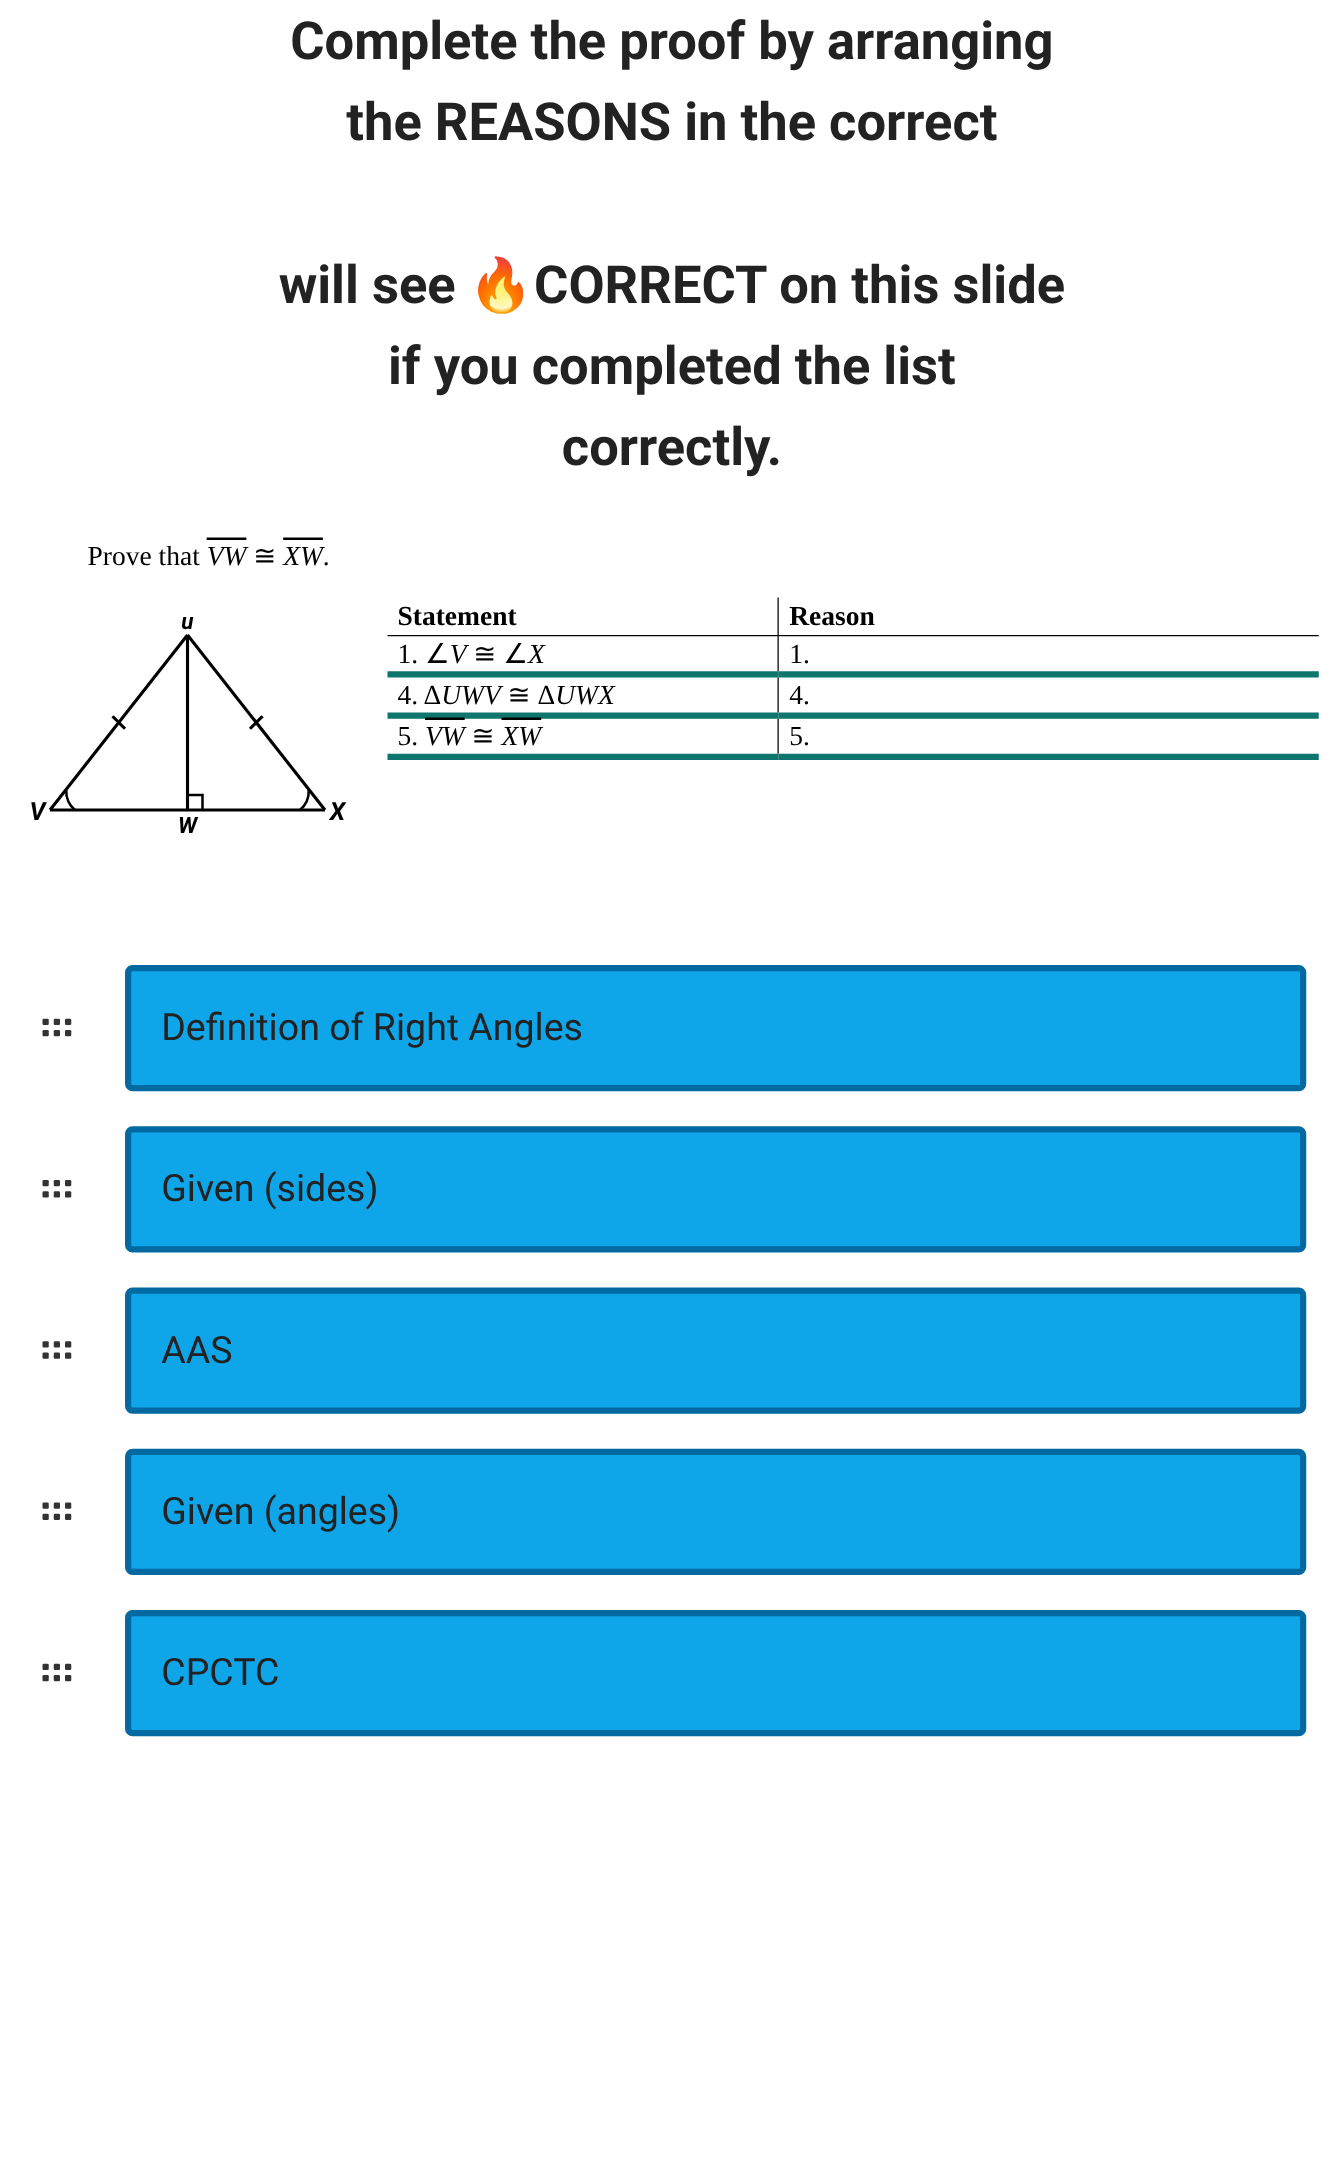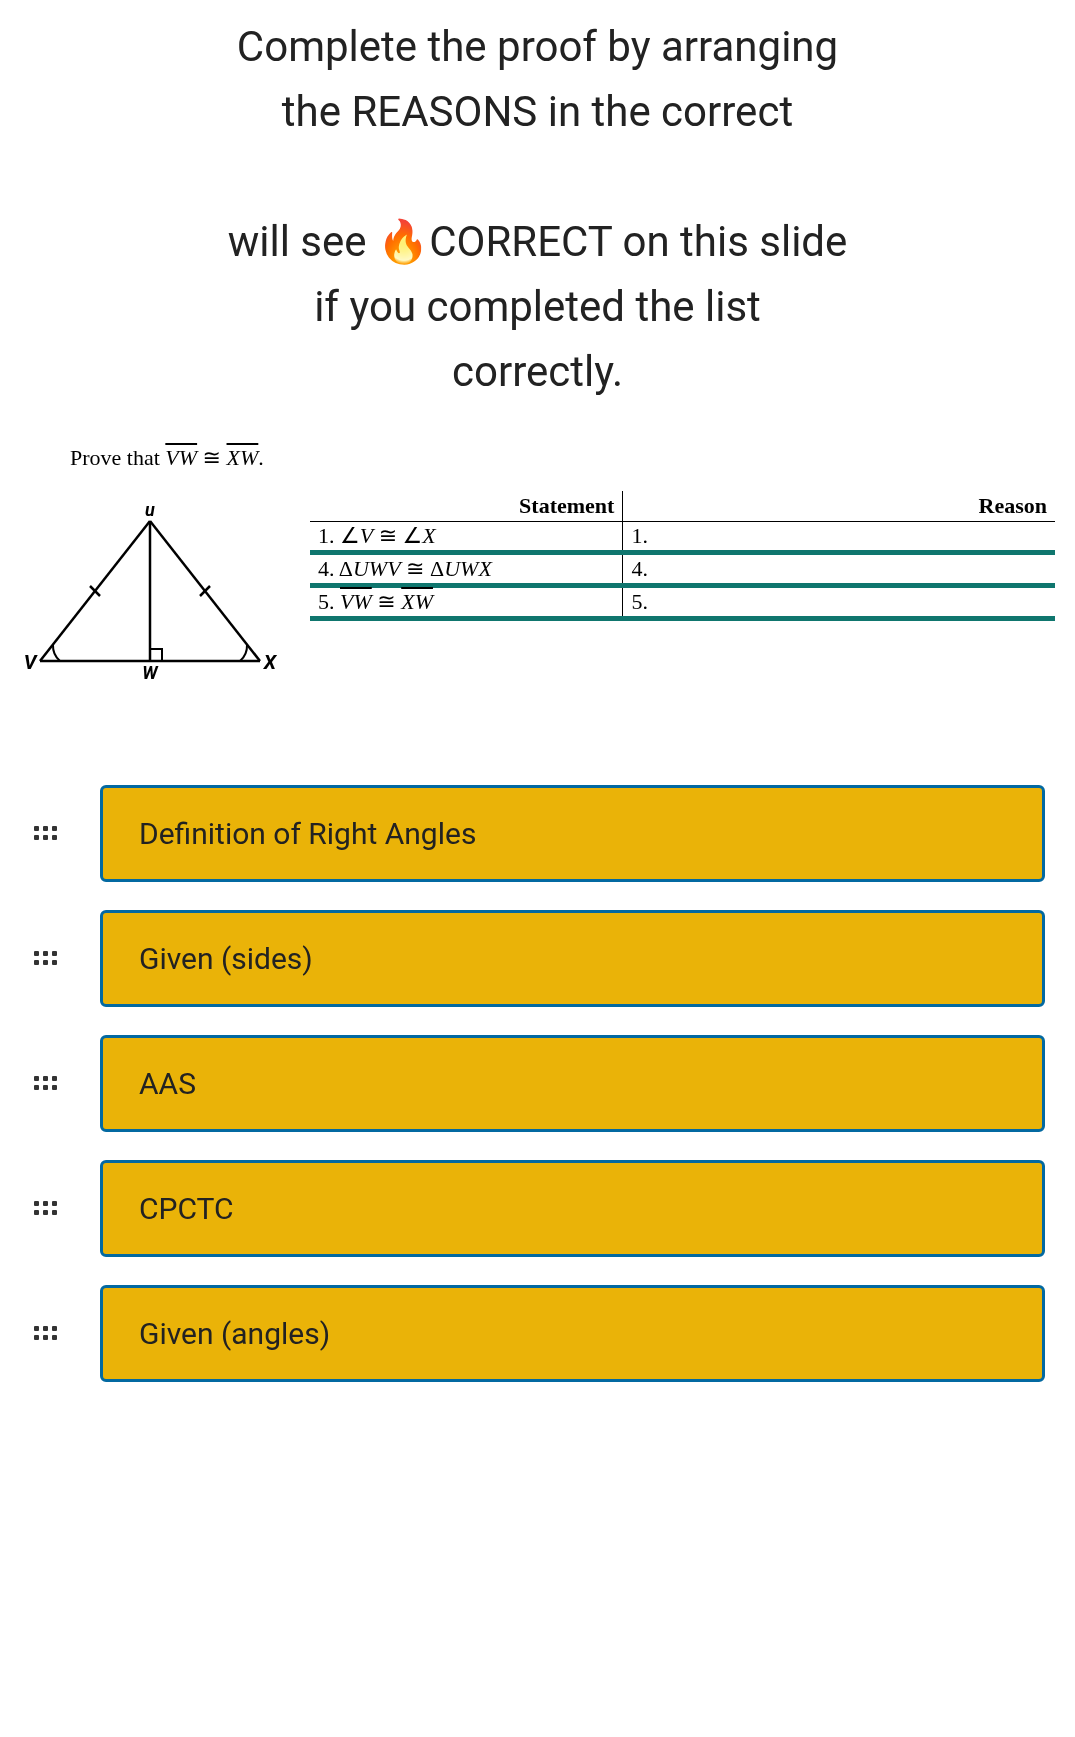--- a/index.html
+++ b/index.html
@@ -5,23 +5,23 @@
   * { box-sizing: border-box; margin: 0; padding: 0; }
   body {
     font-family: -apple-system, BlinkMacSystemFont, "Segoe UI", Roboto, Helvetica, Arial, sans-serif;
     background: #fff;
     color: #000;
     width: 1075px;
     padding: 0;
   }
   .instructions {
     font-size: 42px;
-    font-weight: 400;
+    font-weight: 700;
     text-align: center;
-    padding: 14px 60px 30px 60px;
+    padding: 1px 60px 30px 60px;
     line-height: 1.55;
     color: #222;
   }
   .fire { display:inline; }
   .prove-line {
     font-family: Georgia, "Times New Roman", serif;
     font-size: 22px;
     padding: 10px 0 10px 70px;
   }
   .overline { text-decoration: overline; font-style: italic; margin-top: 40px; }
@@ -39,21 +39,21 @@
     flex: 1;
     font-family: Georgia, "Times New Roman", serif;
     font-size: 22px;
     border-collapse: collapse;
     width: 100%;
   }
   .proof-table th {
     font-weight: bold;
     padding: 2px 8px;
     border-bottom: 1.5px solid #000;
-    text-align: right;
+    text-align: left;
     font-family: Georgia, serif;
   }
   .proof-table td {
     padding: 1px 8px;
     border-bottom: 5px solid #0f766e;
     vertical-align: middle;
     white-space: nowrap;
   }
   .proof-table td:first-child { border-right: 1.5px solid #000; width: 42%; }
   .proof-table th:first-child { border-right: 1.5px solid #000; }
@@ -74,26 +74,26 @@
     grid-template-columns: repeat(3, 5px);
     grid-template-rows: repeat(2, 5px);
     gap: 4px;
     justify-content: center;
   }
   .drag-handle span {
     width: 5px; height: 5px; background: #333; border-radius: 1px;
   }
   .answer-box {
     flex: 1;
-    border: 3px solid #0369a1;
+    border: 5px solid #0369a1;
     border-radius: 6px;
-    padding: 28px 36px;
+    padding: 28px 24px;
     font-size: 30px;
     color: #222;
-    background: #eab308;
+    background: #0ea5e9;
   }
 </style>
 </head>
 <body>
 
 <div class="instructions">
   <span>Complete the proof by arranging</span><br>
   <span>the REASONS in the correct</span><br>
   <br>
   <span>will see </span><span class="fire">🔥</span><span>CORRECT on this slide</span><br>
@@ -189,26 +189,26 @@
     </div>
     <div class="answer-row">
       <div class="drag-handle">
         <span></span>
         <span></span>
         <span></span>
         <span></span>
         <span></span>
         <span></span>
       </div>
+      <div class="answer-box">Given (angles)</div>
+    </div>
+    <div class="answer-row">
+      <div class="drag-handle">
+        <span></span>
+        <span></span>
+        <span></span>
+        <span></span>
+        <span></span>
+        <span></span>
+      </div>
       <div class="answer-box">CPCTC</div>
     </div>
-    <div class="answer-row">
-      <div class="drag-handle">
-        <span></span>
-        <span></span>
-        <span></span>
-        <span></span>
-        <span></span>
-        <span></span>
-      </div>
-      <div class="answer-box">Given (angles)</div>
-    </div>
   </div>
 
 </body></html>

